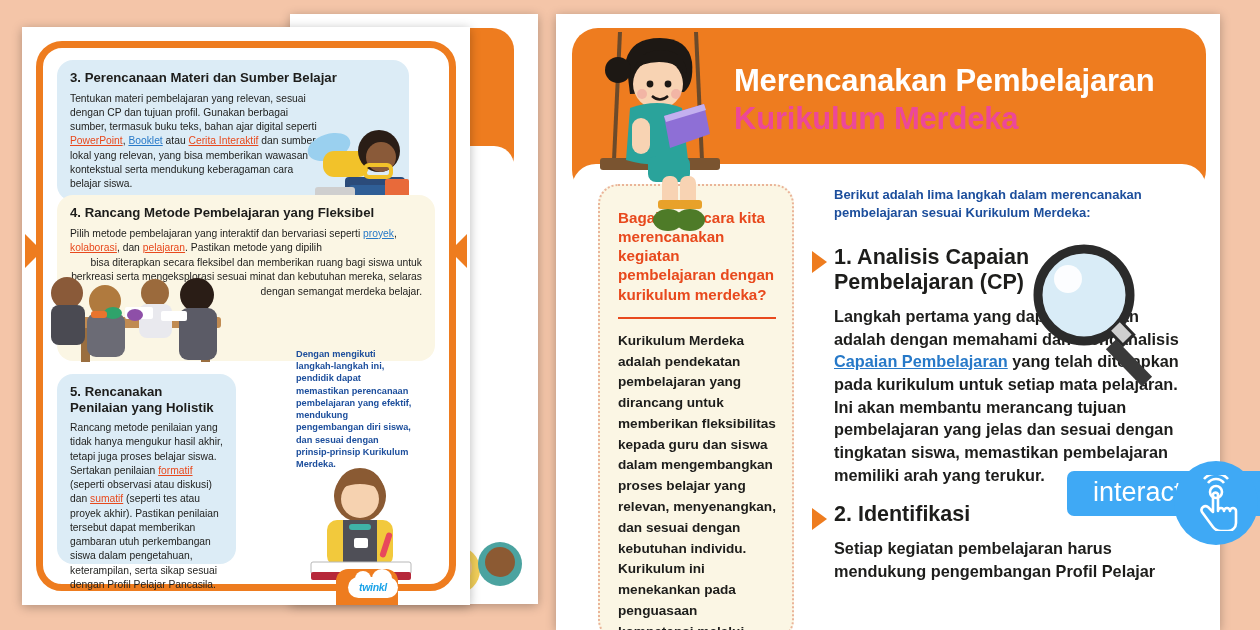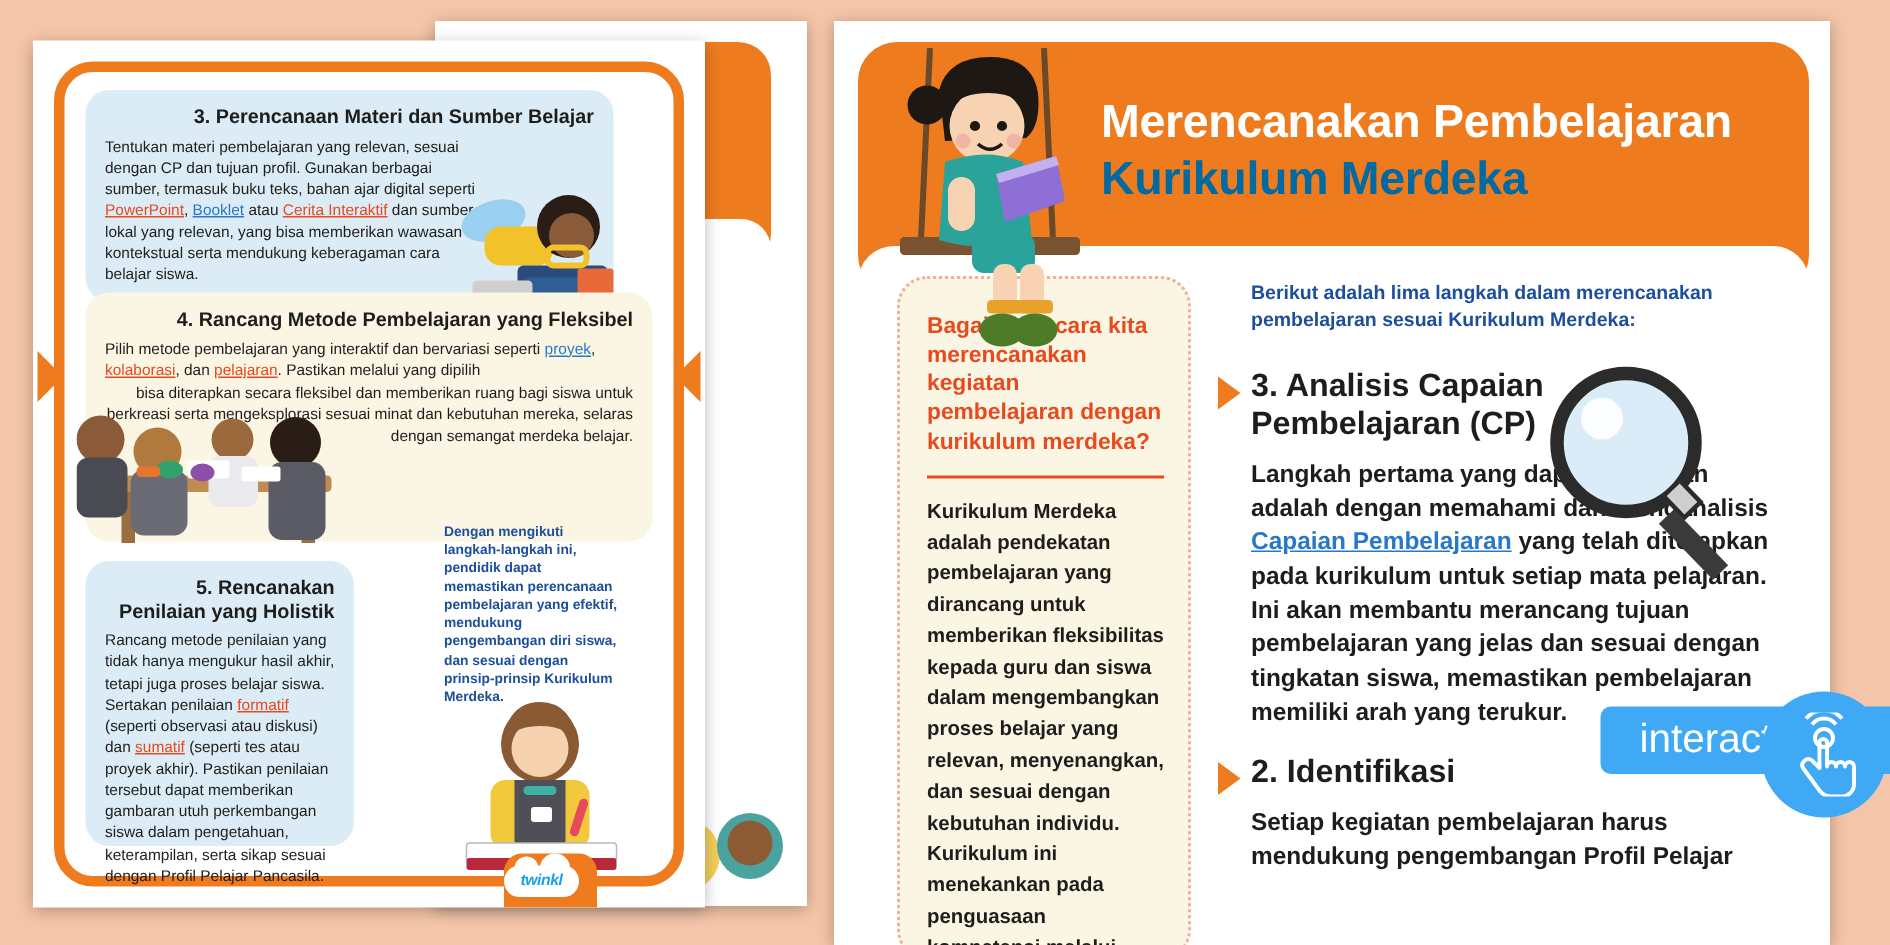--- a/index.html
+++ b/index.html
@@ -41,21 +41,21 @@
   }
   .lp-notch.r { left: auto; right: -18px;
     border-left: none; border-right: 17px solid #ee7c1f; }
 
   .panel { border-radius: 16px; padding: 10px 13px; position: relative; }
   .panel-blue  { background: #dcecf6; }
   .panel-cream { background: #fbf6e4; }
 
   .panel h3 {
     font-size: 13.2px; font-weight: bold; color: #1d1d1b;
-    margin-bottom: 6px; line-height: 1.18; text-align: right;
+    margin-bottom: 6px; line-height: 1.18;
   }
   .panel p {
     font-size: 10.3px; line-height: 1.385; color: #1d1d1b; font-weight: normal;
   }
   .lnk-o { color: #e8491d; text-decoration: underline; }
   .lnk-b { color: #2779c8; text-decoration: underline; }
 
   #p3 { position: absolute; left: 14px; top: 12px; width: 352px; min-height: 124px; }
   #p3 .txt { width: 250px; }
   #p4 { position: absolute; left: 14px; top: 147px; width: 378px; height: 166px; }
@@ -68,21 +68,21 @@
     font-size: 9.2px; line-height: 1.33; font-weight: bold; color: #1c4e9c;
   }
 
   
   .ill { position: absolute; }
 
   
   .twinkl-tab {
     position: absolute; width: 62px; height: 36px;
     background: #ee7c1f; border-radius: 12px 12px 0 0;
-    display: flex; align-items: center; justify-content: flex-start;
+    display: flex; align-items: center; justify-content: flex-end;
   }
   .twinkl-cloud {
     width: 50px; height: 21px; background: #fff; border-radius: 11px;
     display: flex; align-items: center; justify-content: center;
     position: relative;
   }
   .twinkl-cloud::before, .twinkl-cloud::after {
     content: ""; position: absolute; background: #fff; border-radius: 50%;
   }
   .twinkl-cloud::before { width: 16px; height: 16px; left: 7px; top: -6px; }
@@ -121,21 +121,21 @@
 
   
   .rp-hero {
     position: absolute; left: 16px; top: 14px; right: 14px; height: 168px;
     background: #ee7c1f; border-radius: 26px;
   }
   .rp-title {
     position: absolute; left: 178px; top: 48px; color: #ffffff;
     font-size: 31px; font-weight: bold; line-height: 1.23; letter-spacing: -0.2px;
   }
-  .rp-title .l2 { color: #0369a1; }
+  .rp-title .l2 { color: #ec4899; }
 
   .rp-card {
     position: absolute; left: 16px; top: 150px; right: 14px; bottom: 0px;
     background: #ffffff; border-radius: 24px;
   }
   .rp-sidebar {
     position: absolute; left: 26px; top: 20px; width: 196px; bottom: -10px;
     background: #fbf6e4; border: 2px dotted #eab499; border-radius: 20px;
     padding: 22px 16px 10px 18px; overflow: hidden;
   }
@@ -252,21 +252,21 @@
         <rect x="46" y="62" width="60" height="16" rx="4" fill="#2b4b7a"></rect>
         <rect x="50" y="70" width="54" height="16" rx="3" fill="#2f5e96"></rect>
         <rect x="16" y="72" width="40" height="14" rx="3" fill="#cfcfcf"></rect>
         <rect x="86" y="64" width="24" height="22" rx="2" fill="#e86a3a"></rect>
         <rect x="66" y="50" width="26" height="12" rx="4" fill="none" stroke="#f2c22a" stroke-width="4"></rect>
       </svg>
     </div>
 
     <div class="panel panel-cream" id="p4">
       <h3>4. Rancang Metode Pembelajaran yang Fleksibel</h3>
-      <p class="intro"><span>Pilih metode pembelajaran yang interaktif dan bervariasi seperti </span><span class="lnk-b">proyek</span><span>, </span><span class="lnk-o">kolaborasi</span><span>, dan </span><span class="lnk-o">pelajaran</span><span>. Pastikan melalui yang dipilih</span></p>
+      <p class="intro"><span>Pilih metode pembelajaran yang interaktif dan bervariasi seperti </span><span class="lnk-b">proyek</span><span>, </span><span class="lnk-o">kolaborasi</span><span>, dan </span><span class="lnk-o">pelajaran</span><span>. Pastikan metode yang dipilih</span></p>
       <p class="tapered">bisa diterapkan secara fleksibel dan memberikan ruang bagi siswa untuk berkreasi serta mengeksplorasi sesuai minat dan kebutuhan mereka, selaras dengan semangat merdeka belajar.</p>
       <svg class="ill" style="left:-6px; bottom:-4px;" width="196" height="106" viewBox="0 0 196 106">
         <rect x="18" y="58" width="152" height="11" rx="3" fill="#c08b52"></rect>
         <rect x="30" y="69" width="9" height="34" fill="#9a6e3f"></rect>
         <rect x="150" y="69" width="9" height="34" fill="#9a6e3f"></rect>
         <circle cx="16" cy="34" r="16" fill="#8a5a39"></circle>
           <rect x="0" y="46" width="34" height="40" rx="8" fill="#4a4a52"></rect>
         <circle cx="54" cy="42" r="16" fill="#b07a3e"></circle>
           <rect x="36" y="54" width="38" height="44" rx="9" fill="#6b6b75"></rect>
         <circle cx="104" cy="34" r="14" fill="#9b6a3c"></circle>
@@ -348,21 +348,21 @@
       <div class="rp-side-q">Bagaimana cara kita merencanakan kegiatan pembelajaran dengan kurikulum merdeka?</div>
       <div class="rp-side-rule"></div>
       <div class="rp-side-body">Kurikulum Merdeka adalah pendekatan pembelajaran yang dirancang untuk memberikan fleksibilitas kepada guru dan siswa dalam mengembangkan proses belajar yang relevan, menyenangkan, dan sesuai dengan kebutuhan individu. Kurikulum ini menekankan pada penguasaan kompetensi melalui pengalaman belajar yang bermakna, seperti pembelajaran berbasis proyek, serta mengintegrasikan penguatan Profil Pelajar Pancasila sebagai fondasi karakter. Dengan fokus pada</div>
     </div>
 
     <div class="rp-main">
       <div class="rp-lead">Berikut adalah lima langkah dalam merencanakan pembelajaran sesuai Kurikulum Merdeka:</div>
 
       <div class="rp-step">
         <div class="tri"></div>
-        <h2 class="narrow">3. Analisis Capaian Pembelajaran (CP)</h2>
+        <h2 class="narrow">1. Analisis Capaian Pembelajaran (CP)</h2>
 
         <svg class="ill" style="right:12px; top:-6px;" width="150" height="150" viewBox="0 0 150 150">
           <circle cx="62" cy="56" r="46" fill="#d9ecf7" stroke="#2b2b2b" stroke-width="9"></circle>
           <circle cx="46" cy="40" r="14" fill="#ffffff" opacity="0.9"></circle>
           <rect x="92" y="84" width="15" height="20" fill="#cfcfcf" stroke="#2b2b2b" stroke-width="3" transform="rotate(-44 99 94)"></rect>
           <rect x="100" y="98" width="14" height="52" fill="#3a3a3a" transform="rotate(-44 107 124)"></rect>
         </svg>
         <p><span class="narrowspan">Langkah pertama yang dapat dilakukan adalah dengan memahami dan menganalisis </span><span class="lnk">Capaian Pembelajaran</span><span> yang telah ditetapkan pada kurikulum untuk setiap mata pelajaran. Ini akan membantu merancang tujuan pembelajaran yang jelas dan sesuai dengan tingkatan siswa, memastikan pembelajaran memiliki arah yang terukur.</span></p>
       </div>
 

